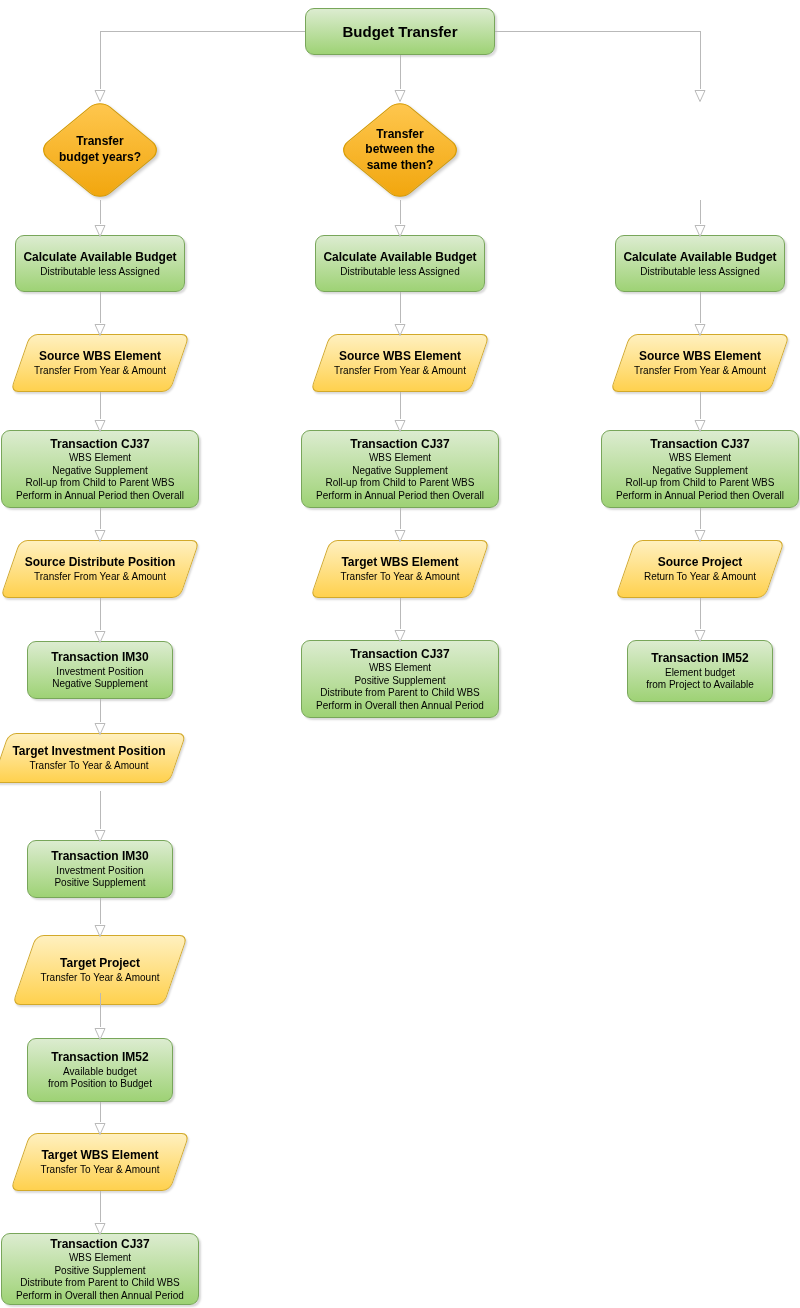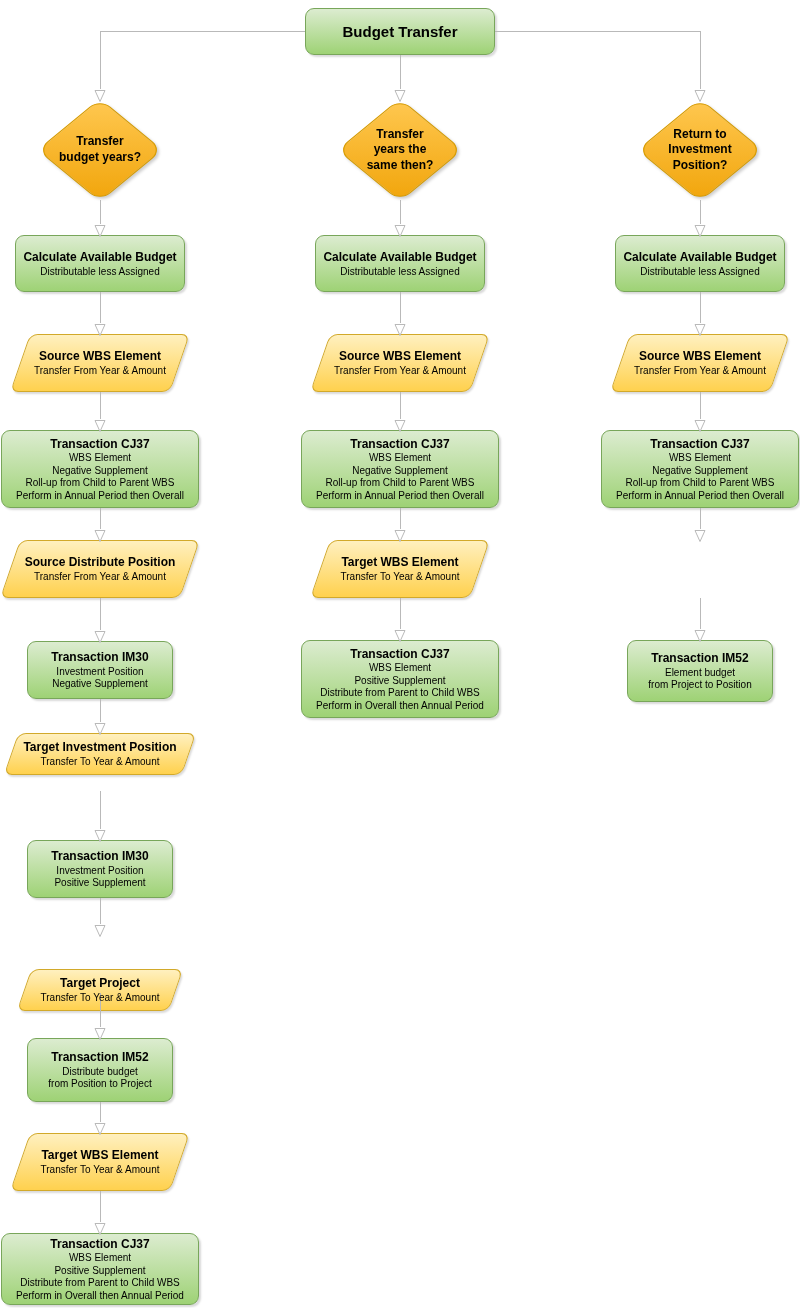--- a/index.html
+++ b/index.html
@@ -58,30 +58,22 @@
     <div class="dshape"></div>
     <div class="dlabel">
         <div class="dln">Transfer</div>
         <div class="dln">budget years?</div>
       </div>
   </div>
   <div class="decision" style="left:339px;top:100px;width:122px;height:100px">
     <div class="dshape"></div>
     <div class="dlabel">
         <div class="dln">Transfer</div>
-        <div class="dln">years the</div>
+        <div class="dln">between the</div>
         <div class="dln">same then?</div>
-      </div>
-  </div>
-  <div class="decision" style="left:639px;top:100px;width:122px;height:100px">
-    <div class="dshape"></div>
-    <div class="dlabel">
-        <div class="dln">Return to</div>
-        <div class="dln">Investment</div>
-        <div class="dln">Position?</div>
       </div>
   </div>
 
   <div class="node process" style="left:15px;top:235px;width:170px;height:57px">
     <div class="nt">Calculate Available Budget</div>
   <div class="nl">Distributable less Assigned</div>
     </div>
   <div class="node dataw" style="left:20px;top:334px;width:160px;height:58px">
     <div class="pshape"></div>
     <div class="nt">Source WBS Element</div>
@@ -97,39 +89,39 @@
   <div class="node dataw" style="left:10px;top:540px;width:180px;height:58px">
     <div class="pshape"></div>
     <div class="nt">Source Distribute Position</div>
   <div class="nl">Transfer From Year &amp; Amount</div>
     </div>
   <div class="node process" style="left:27px;top:641px;width:146px;height:58px">
     <div class="nt">Transaction IM30</div>
   <div class="nl">Investment Position</div>
       <div class="nl">Negative Supplement</div>
     </div>
-  <div class="node dataw" style="left:11px;top:733px;width:178px;height:42px">
+  <div class="node dataw" style="left:0;top:733px;width:178px;height:50px">
     <div class="pshape"></div>
     <div class="nt">Target Investment Position</div>
   <div class="nl">Transfer To Year &amp; Amount</div>
     </div>
   <div class="node process" style="left:27px;top:840px;width:146px;height:58px">
     <div class="nt">Transaction IM30</div>
   <div class="nl">Investment Position</div>
       <div class="nl">Positive Supplement</div>
     </div>
-  <div class="node dataw" style="left:24px;top:969px;width:152px;height:42px">
+  <div class="node dataw" style="left:24px;top:935px;width:152px;height:70px">
     <div class="pshape"></div>
     <div class="nt">Target Project</div>
   <div class="nl">Transfer To Year &amp; Amount</div>
     </div>
   <div class="node process" style="left:27px;top:1038px;width:146px;height:64px">
     <div class="nt">Transaction IM52</div>
-  <div class="nl">Distribute budget</div>
-      <div class="nl">from Position to Project</div>
+  <div class="nl">Available budget</div>
+      <div class="nl">from Position to Budget</div>
     </div>
   <div class="node dataw" style="left:20px;top:1133px;width:160px;height:58px">
     <div class="pshape"></div>
     <div class="nt">Target WBS Element</div>
   <div class="nl">Transfer To Year &amp; Amount</div>
     </div>
   <div class="node process" style="left:1px;top:1233px;width:198px;height:72px">
     <div class="nt">Transaction CJ37</div>
   <div class="nl">WBS Element</div>
       <div class="nl">Positive Supplement</div>
@@ -175,24 +167,29 @@
     <div class="nt">Source WBS Element</div>
   <div class="nl">Transfer From Year &amp; Amount</div>
     </div>
   <div class="node process" style="left:601px;top:430px;width:198px;height:78px">
     <div class="nt">Transaction CJ37</div>
   <div class="nl">WBS Element</div>
       <div class="nl">Negative Supplement</div>
       <div class="nl">Roll-up from Child to Parent WBS</div>
       <div class="nl">Perform in Annual Period then Overall</div>
     </div>
+  <div class="node dataw" style="left:625px;top:540px;width:150px;height:58px">
+    <div class="pshape"></div>
+    <div class="nt">Source Project</div>
+  <div class="nl">Return To Year &amp; Amount</div>
+    </div>
   <div class="node process" style="left:627px;top:640px;width:146px;height:62px">
     <div class="nt">Transaction IM52</div>
   <div class="nl">Element budget</div>
-      <div class="nl">from Project to Position</div>
+      <div class="nl">from Project to Available</div>
     </div>
 
 <div class="hline" style="left: 100px; top: 30.5px; width: 205px;"></div>
     <div class="vline" style="left: 99.5px; top: 31px; height: 58px;"></div>
     <div class="arrow" style="left: 94px; top: 88px;"><svg width="12" height="12" viewBox="0 0 12 12">
         <path d="M 1 0.5 L 11 0.5 L 6 11.5 Z" fill="#ffffff" stroke="#b9b9b9" stroke-width="1"></path>
       </svg></div>
     <div class="hline" style="left: 495px; top: 30.5px; width: 205px;"></div>
     <div class="vline" style="left: 699.5px; top: 31px; height: 58px;"></div>
     <div class="arrow" style="left: 694px; top: 88px;"><svg width="12" height="12" viewBox="0 0 12 12">

